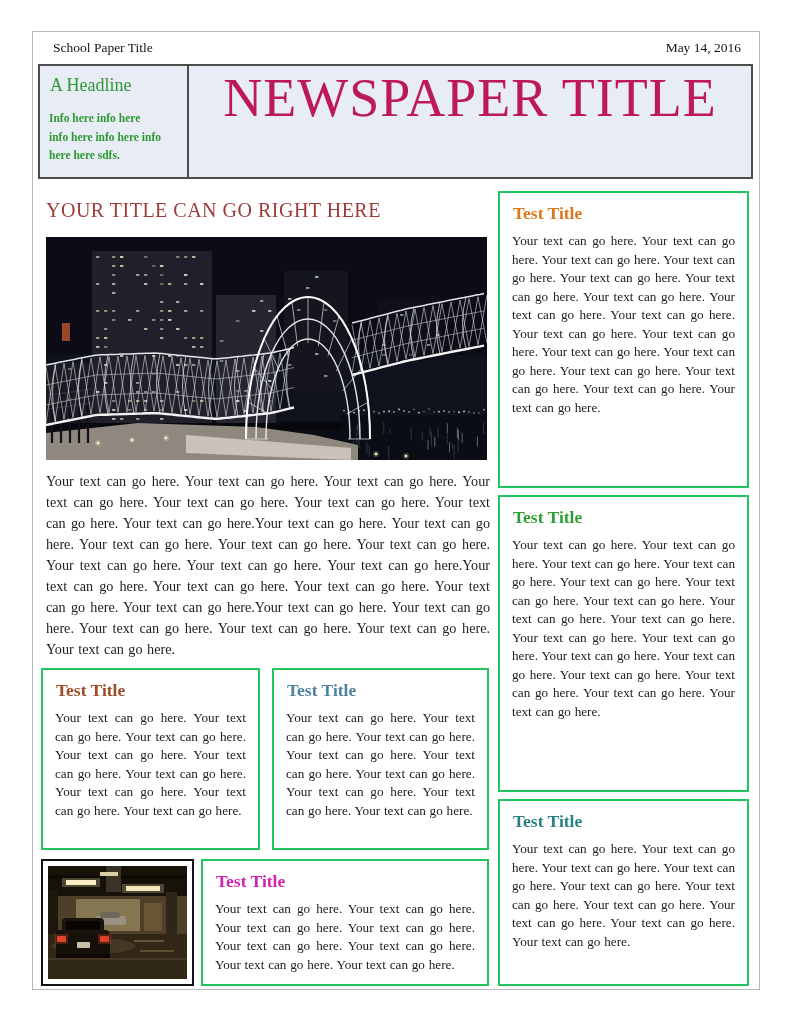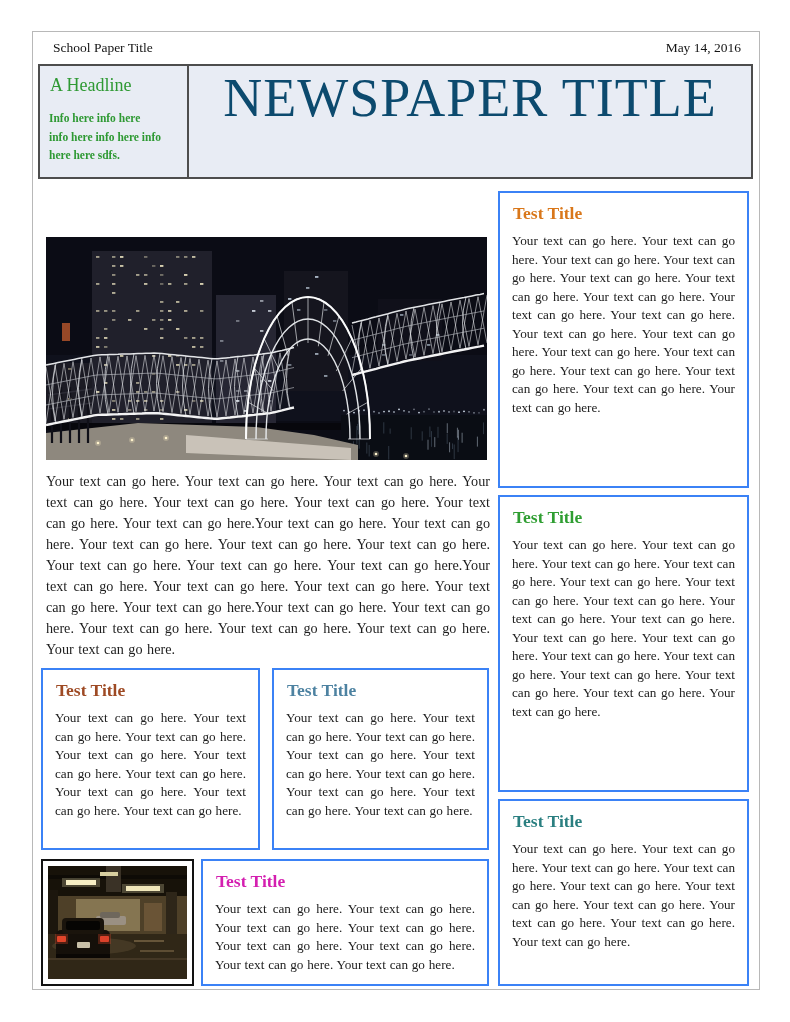--- a/index.html
+++ b/index.html
@@ -14,21 +14,21 @@
   .mast-left{width:149px;border-right:2px solid #4d4d4d;padding:7px 9px;box-sizing:border-box;}
   .mast-headline{font-size:18px;margin:2px 0 0 1px;font-weight:400;}
   .mast-info{margin-top:13px;font-size:11.5px;font-weight:700;line-height:1.62;width:112px;}
   .mast-right{flex:1;text-align:center;overflow:hidden;}
   .np-title{font-size:54px;line-height:1.12;margin-top:2px;letter-spacing:1px;white-space:nowrap;}
   .lead-title{position:absolute;left:13px;top:166px;font-size:20px;letter-spacing:.5px;
               line-height:24px;}
   .lead-photo{position:absolute;left:13px;top:205px;width:441px;height:223px;display:block;}
   .lead-body{position:absolute;left:13px;top:439px;width:444px;font-size:14.2px;
              line-height:21px;text-align:justify;color:#1d1d1d;word-spacing:1px;}
-  .article{position:absolute;border:2px solid #3b82f6;background:#fff;
+  .article{position:absolute;border:2px solid #22c55e;background:#fff;
            padding:10px 12px;box-sizing:border-box;overflow:hidden;}
   .article h2{font-size:17.5px;font-weight:700;margin:0 0 9px 1px;line-height:20px;}
   .article p{margin:0;font-size:13.2px;line-height:18.5px;text-align:justify;
              color:#202020;word-spacing:.5px;}
   #art-left-a{left:8px;top:636px;width:219px;height:182px;}
   #art-left-b{left:239px;top:636px;width:217px;height:182px;}
   #art-bottom{left:168px;top:827px;width:288px;height:127px;}
   #art-right-a{left:465px;top:159px;width:251px;height:297px;}
   #art-right-b{left:465px;top:463px;width:251px;height:297px;}
   #art-right-c{left:465px;top:767px;width:251px;height:187px;}
@@ -46,24 +46,25 @@
       <span>School Paper Title</span>
       <span>May 14, 2016</span>
     </div>
 
     <div class="masthead">
       <div class="mast-left">
         <div class="mast-headline" style="color: rgb(46, 153, 51);">A Headline</div>
         <div class="mast-info" style="color: rgb(46, 153, 51);">Info here info here info here info here info here here sdfs.</div>
       </div>
       <div class="mast-right">
-        <div class="np-title" style="color: #0c4a6e;">NEWSPAPER TITLE</div>
+        <div class="np-title" style="color: #be185d;">NEWSPAPER TITLE</div>
       </div>
     </div>
 
+    <div class="lead-title" style="color: rgb(156, 59, 57);">YOUR TITLE CAN GO RIGHT HERE</div>
 
     <svg id="bridgePhoto" class="lead-photo" viewBox="0 0 441 223">
       <rect x="0" y="0" width="441" height="223" fill="#0b0c15"></rect>
       <rect x="0" y="118" width="441" height="66" fill="#141623" opacity="0.55"></rect>
       <g id="gBuildings">
           <rect x="46" y="14" width="120" height="174" fill="#20202b"></rect>
           <rect x="50" y="19" width="3.4" height="1.9" fill="#d6cfb0" opacity="0.71"></rect>
           <rect x="66" y="19" width="3.4" height="1.9" fill="#d6cfb0" opacity="0.63"></rect>
           <rect x="74" y="19" width="3.4" height="1.9" fill="#d6cfb0" opacity="0.99"></rect>
           <rect x="98" y="19" width="3.4" height="1.9" fill="#d6cfb0" opacity="0.46"></rect>

